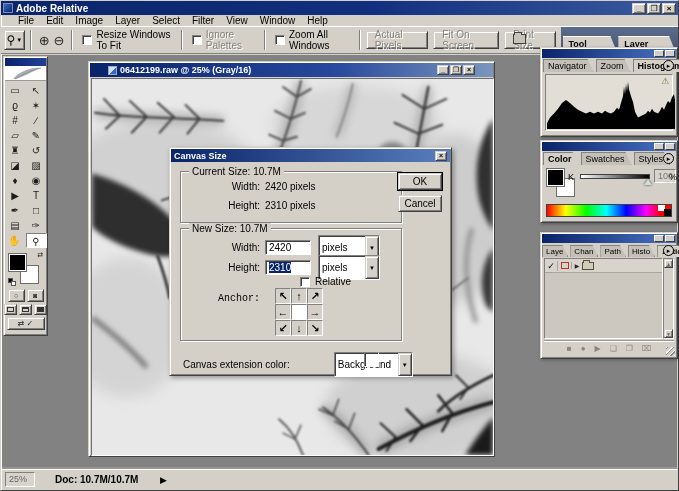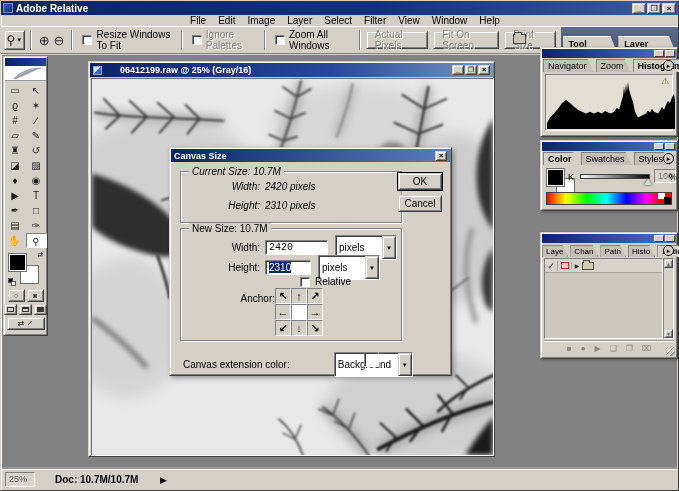--- a/index.html
+++ b/index.html
@@ -12,21 +12,21 @@
   .etched { border:1px solid #808080; box-shadow:1px 1px 0 #fff, inset 1px 1px 0 #fff; }
   .disabled-text { color:#828079; text-shadow:1px 1px 0 #fff; }
 
   
   .titlebar { height:14px; background:linear-gradient(90deg,#0a246a 0%,#12307f 55%,#3a5aa0 100%); color:#fff; display:flex; align-items:center; gap:3px; padding:0 2px; font-weight:bold; font-size:10px; }
   .app-icon { width:10px; height:10px; background:linear-gradient(135deg,#3b66c4,#0a246a); border:1px solid #7a8cc0; flex:0 0 auto; }
   .t-btns { margin-left:auto; display:flex; gap:1px; }
   .win-btn { width:14px; height:11px; font-size:8px; line-height:9px; text-align:center; font-weight:bold; color:#000; }
 
   
-  .menubar { height:11px; display:flex; align-items:center; padding-left:11px; font-size:10px;justify-content:center; }
+  .menubar { height:11px; display:flex; align-items:center; padding-left:11px; font-size:10px; }
   .menu-item { padding:0 6px; }
 
   
   .optionsbar { height:28px; display:flex; align-items:center; border-top:1px solid #fff; border-bottom:1px solid #808080; padding-left:3px; font-size:10px; background:#d4d0c8; }
   .toolbox-btn { width:26px; height:20px; display:flex; align-items:center; justify-content:center; gap:1px; font-size:12px; }
   .dd-arrow { font-size:6px; }
   .vsep { width:2px; height:20px; border-left:1px solid #808080; border-right:1px solid #fff; margin:0 5px; }
   .opt-icon { font-size:13px; margin:0 2px; color:#222; }
   .cb-group { display:flex; align-items:center; gap:4px; margin:0 4px; }
   .checkbox { width:10px; height:10px; background:#fff; border:1px solid; border-color:#808080 #fff #fff #808080; box-shadow:inset 1px 1px 0 #404040; flex:0 0 auto; }
@@ -56,21 +56,21 @@
   .mini-def .mb { left:0; top:0; background:#000; }
   .mini-def .mw { left:3px; top:3px; background:#fff; }
   .tb-row { display:flex; justify-content:center; gap:2px; margin:2px 0; }
   .qm-btn { width:17px; height:13px; font-size:7px; line-height:11px; text-align:center; color:#333; }
   .sm-btn { width:13px; height:11px; display:flex; align-items:center; justify-content:center; }
   .sm-btn i { display:block; border:1px solid #333; }
   .ir-btn { width:38px; height:13px; font-size:8px; line-height:11px; text-align:center; color:#223; }
 
   
   .docwin { position:absolute; left:87px; top:60px; width:407px; height:396px; z-index:1; background:#d4d0c8; border:1px solid; border-color:#d4d0c8 #404040 #404040 #d4d0c8; box-shadow:inset 1px 1px 0 #fff, inset -1px -1px 0 #808080; }
-  .doc-title { height:14px; margin:1px; background:linear-gradient(90deg,#0a246a 0%,#27489c 60%,#7a96be 100%); color:#fff; font-weight:bold; font-size:9px; display:flex; align-items:center; gap:18px; padding:0 3px; }
+  .doc-title { height:14px; margin:1px; background:linear-gradient(90deg,#0a246a 0%,#27489c 60%,#7a96be 100%); color:#fff; font-weight:bold; font-size:9px; display:flex; align-items:center; gap:3px; padding:0 18px; }
   .doc-icon { width:9px; height:9px; background:linear-gradient(135deg,#cfe0f0 50%,#3b66c4 50%); border:1px solid #9ab; flex:0 0 auto; }
   .doc-btns { margin-left:auto; display:flex; gap:1px; }
   .doc-btns .win-btn { width:12px; height:10px; font-size:7px; line-height:8px; }
   .doc-canvas { position:absolute; left:2px; top:16px; width:403px; height:378px; border:1px solid; border-color:#6f6f6f #fff #fff #6f6f6f; overflow:hidden; }
   .doc-canvas svg { display:block; width:100%; height:100%; }
 
   
   .dialog { position:absolute; left:168px; top:146px; width:283px; height:229px; z-index:5; background:#d4d0c8; border:1px solid; border-color:#d4d0c8 #404040 #404040 #d4d0c8; box-shadow:inset 1px 1px 0 #fff, inset -1px -1px 0 #808080, 2px 2px 5px rgba(0,0,0,.35); font-size:10px; }
   .dlg-title { height:13px; margin:1px; background:linear-gradient(90deg,#0a246a,#5a7ebc); color:#fff; font-weight:bold; font-size:9px; display:flex; align-items:center; padding:0 3px; }
   .dlg-close { margin-left:auto; width:12px; height:10px; font-size:7px; line-height:8px; text-align:center; color:#000; }
@@ -347,58 +347,58 @@
       <span class="ir-btn raised"><span>⇄</span> <span>✓</span></span>
     </div>
   </div>
 
   <div class="dialog">
     <div class="dlg-title">
       <span>Canvas Size</span>
       <span class="dlg-close raised">×</span>
     </div>
 
-    <div class="group etched" style="left:10px;top:23px;width:222px;height:52px;font-style:italic;">
+    <div class="group etched" style="left:10px;top:23px;width:222px;height:52px;">
       <span class="legend">Current Size: 10.7M</span>
       <span class="fline" style="left:0;top:9px;width:100%;">
         <span class="flabel">Width:</span>
         <span>2420 pixels</span>
       </span>
       <span class="fline" style="left:0;top:28px;width:100%;">
         <span class="flabel">Height:</span>
         <span>2310 pixels</span>
       </span>
     </div>
 
     <span class="dlg-btn raised default" style="top:25px;">OK</span>
     <span class="dlg-btn raised" style="top:47px;">Cancel</span>
 
     <div class="group etched" style="left:10px;top:80px;width:222px;height:113px;">
       <span class="legend">New Size: 10.7M</span>
       <span class="fline" style="left:0;top:6px;width:100%;">
         <span class="flabel">Width:</span>
-        <span class="field" style="width:63px;font-family:Liberation Mono, monospace;">2420</span>
+        <span class="field" style="width:46px;">2420</span>
         <span class="select" style="width:62px;margin-left:7px;">
           <span class="val">pixels</span>
           <span class="dd raised">▼</span>
         </span>
       </span>
       <span class="fline" style="left:0;top:26px;width:100%;">
         <span class="flabel">Height:</span>
         <span class="field selected" style="width:46px;"><span>2310</span></span>
         <span class="select" style="width:62px;margin-left:7px;">
           <span class="val">pixels</span>
           <span class="dd raised">▼</span>
         </span>
       </span>
       <span class="fline" style="left:84px;top:47px;padding-left:35px;">
         <span class="checkbox"></span>
         <span style="margin-left:5px;">Relative</span>
       </span>
-      <span class="fline" style="left:15px;top:64px;">
+      <span class="fline" style="left:0;top:64px;font-family:Liberation Mono, monospace;">
         <span class="flabel">Anchor:</span>
       </span>
       <span class="anchor-grid" style="left:94px;top:59px;">
         <span class="anchor-cell">↖</span>
         <span class="anchor-cell">↑</span>
         <span class="anchor-cell">↗</span>
         <span class="anchor-cell">←</span>
         <span class="anchor-cell center"></span>
         <span class="anchor-cell">→</span>
         <span class="anchor-cell">↙</span>
@@ -429,21 +429,21 @@
       <span class="p-menu">▸</span>
     </div>
     <div class="hist-box">
       <span class="warn">⚠</span>
       <svg viewBox="0 0 128 56" preserveAspectRatio="none">
         <polygon fill="#000000" points="0,56 0,50 3,44 7,40 11,35 15,29 19,26 23,29 27,33 31,36 35,38 39,40 43,38 47,40 51,38 55,40 58,37 61,39 64,40 67,38 70,34 72,36 74,29 76,22 77,12 78,20 79,9 80,17 81,7 82,15 84,22 86,28 88,38 91,44 95,42 99,40 101,37 103,39 105,35 107,38 111,40 113,37 115,33 117,36 119,31 121,27 123,29 125,23 127,20 128,26 128,56"></polygon>
       </svg>
     </div>
   </div>
 
-  <div class="palette" style="top:139px;height:71px;">
+  <div class="palette" style="top:139px;height:83px;">
     <div class="p-title">
       <span class="p-btn"></span>
       <span class="p-btn"></span>
     </div>
     <div class="p-tabs">
       <span class="p-tab active">Color</span>
       <span class="p-tab">Swatches</span>
       <span class="p-tab">Styles</span>
       <span class="p-menu">▸</span>
     </div>

